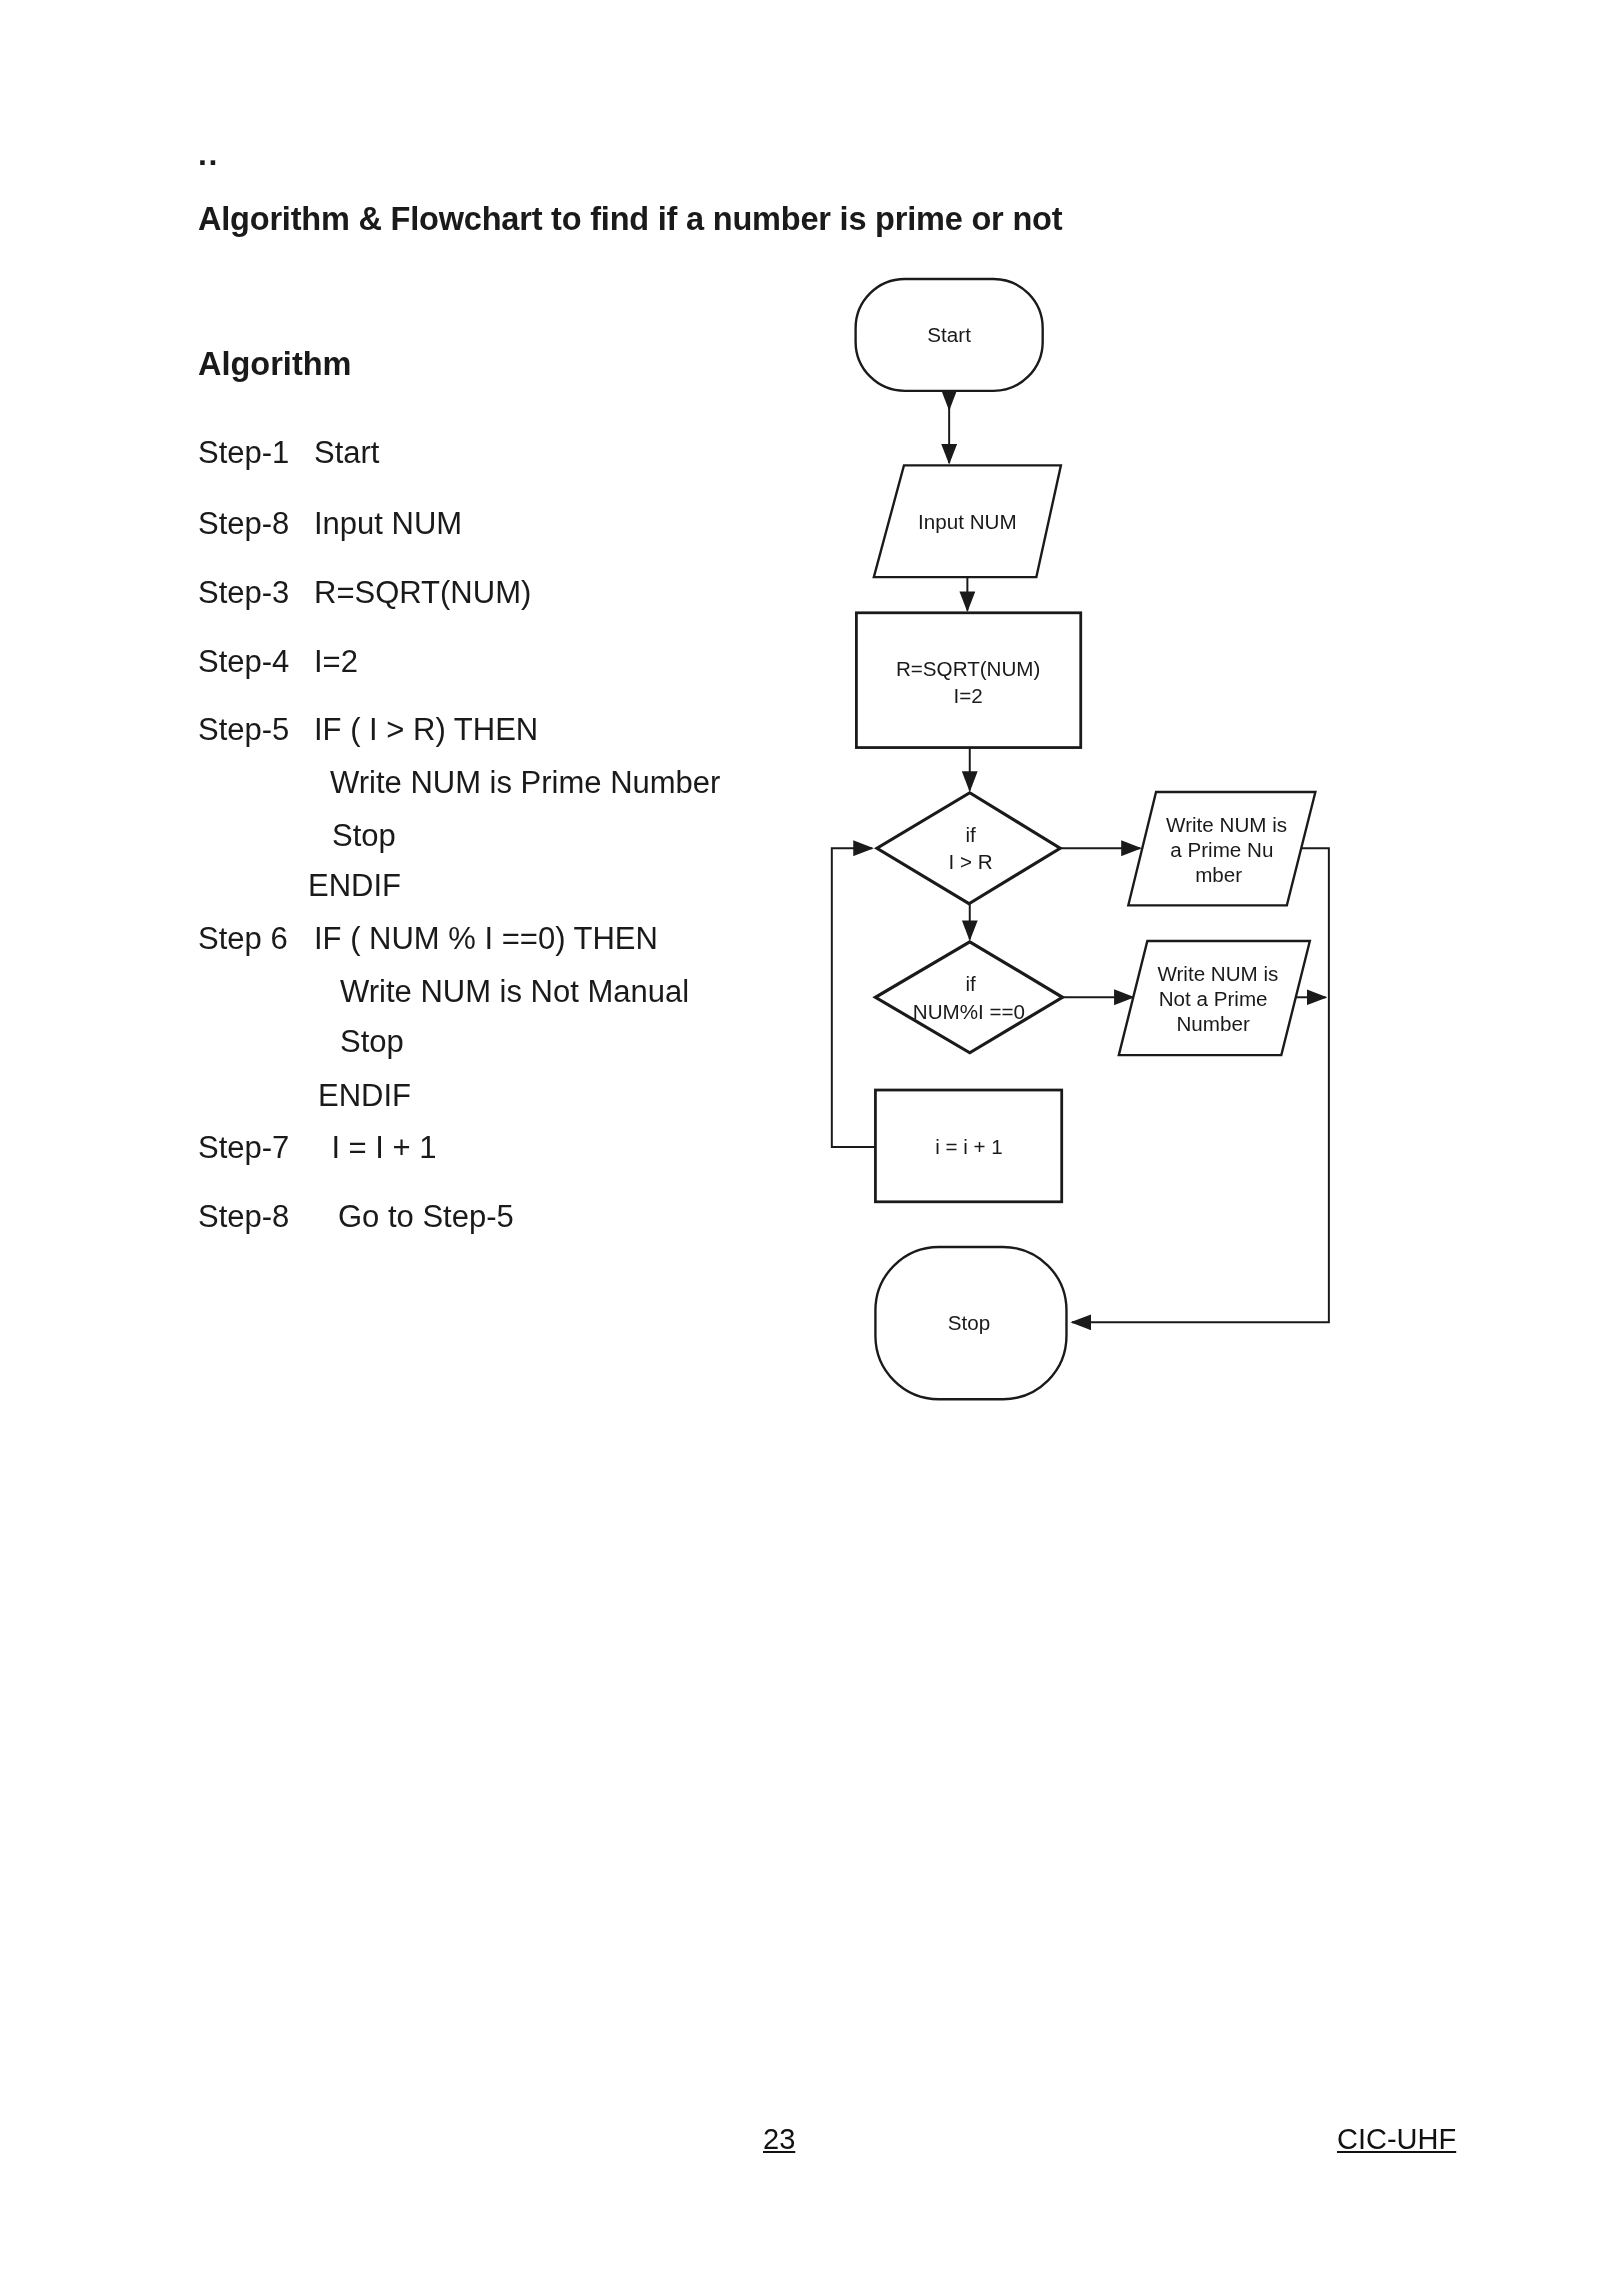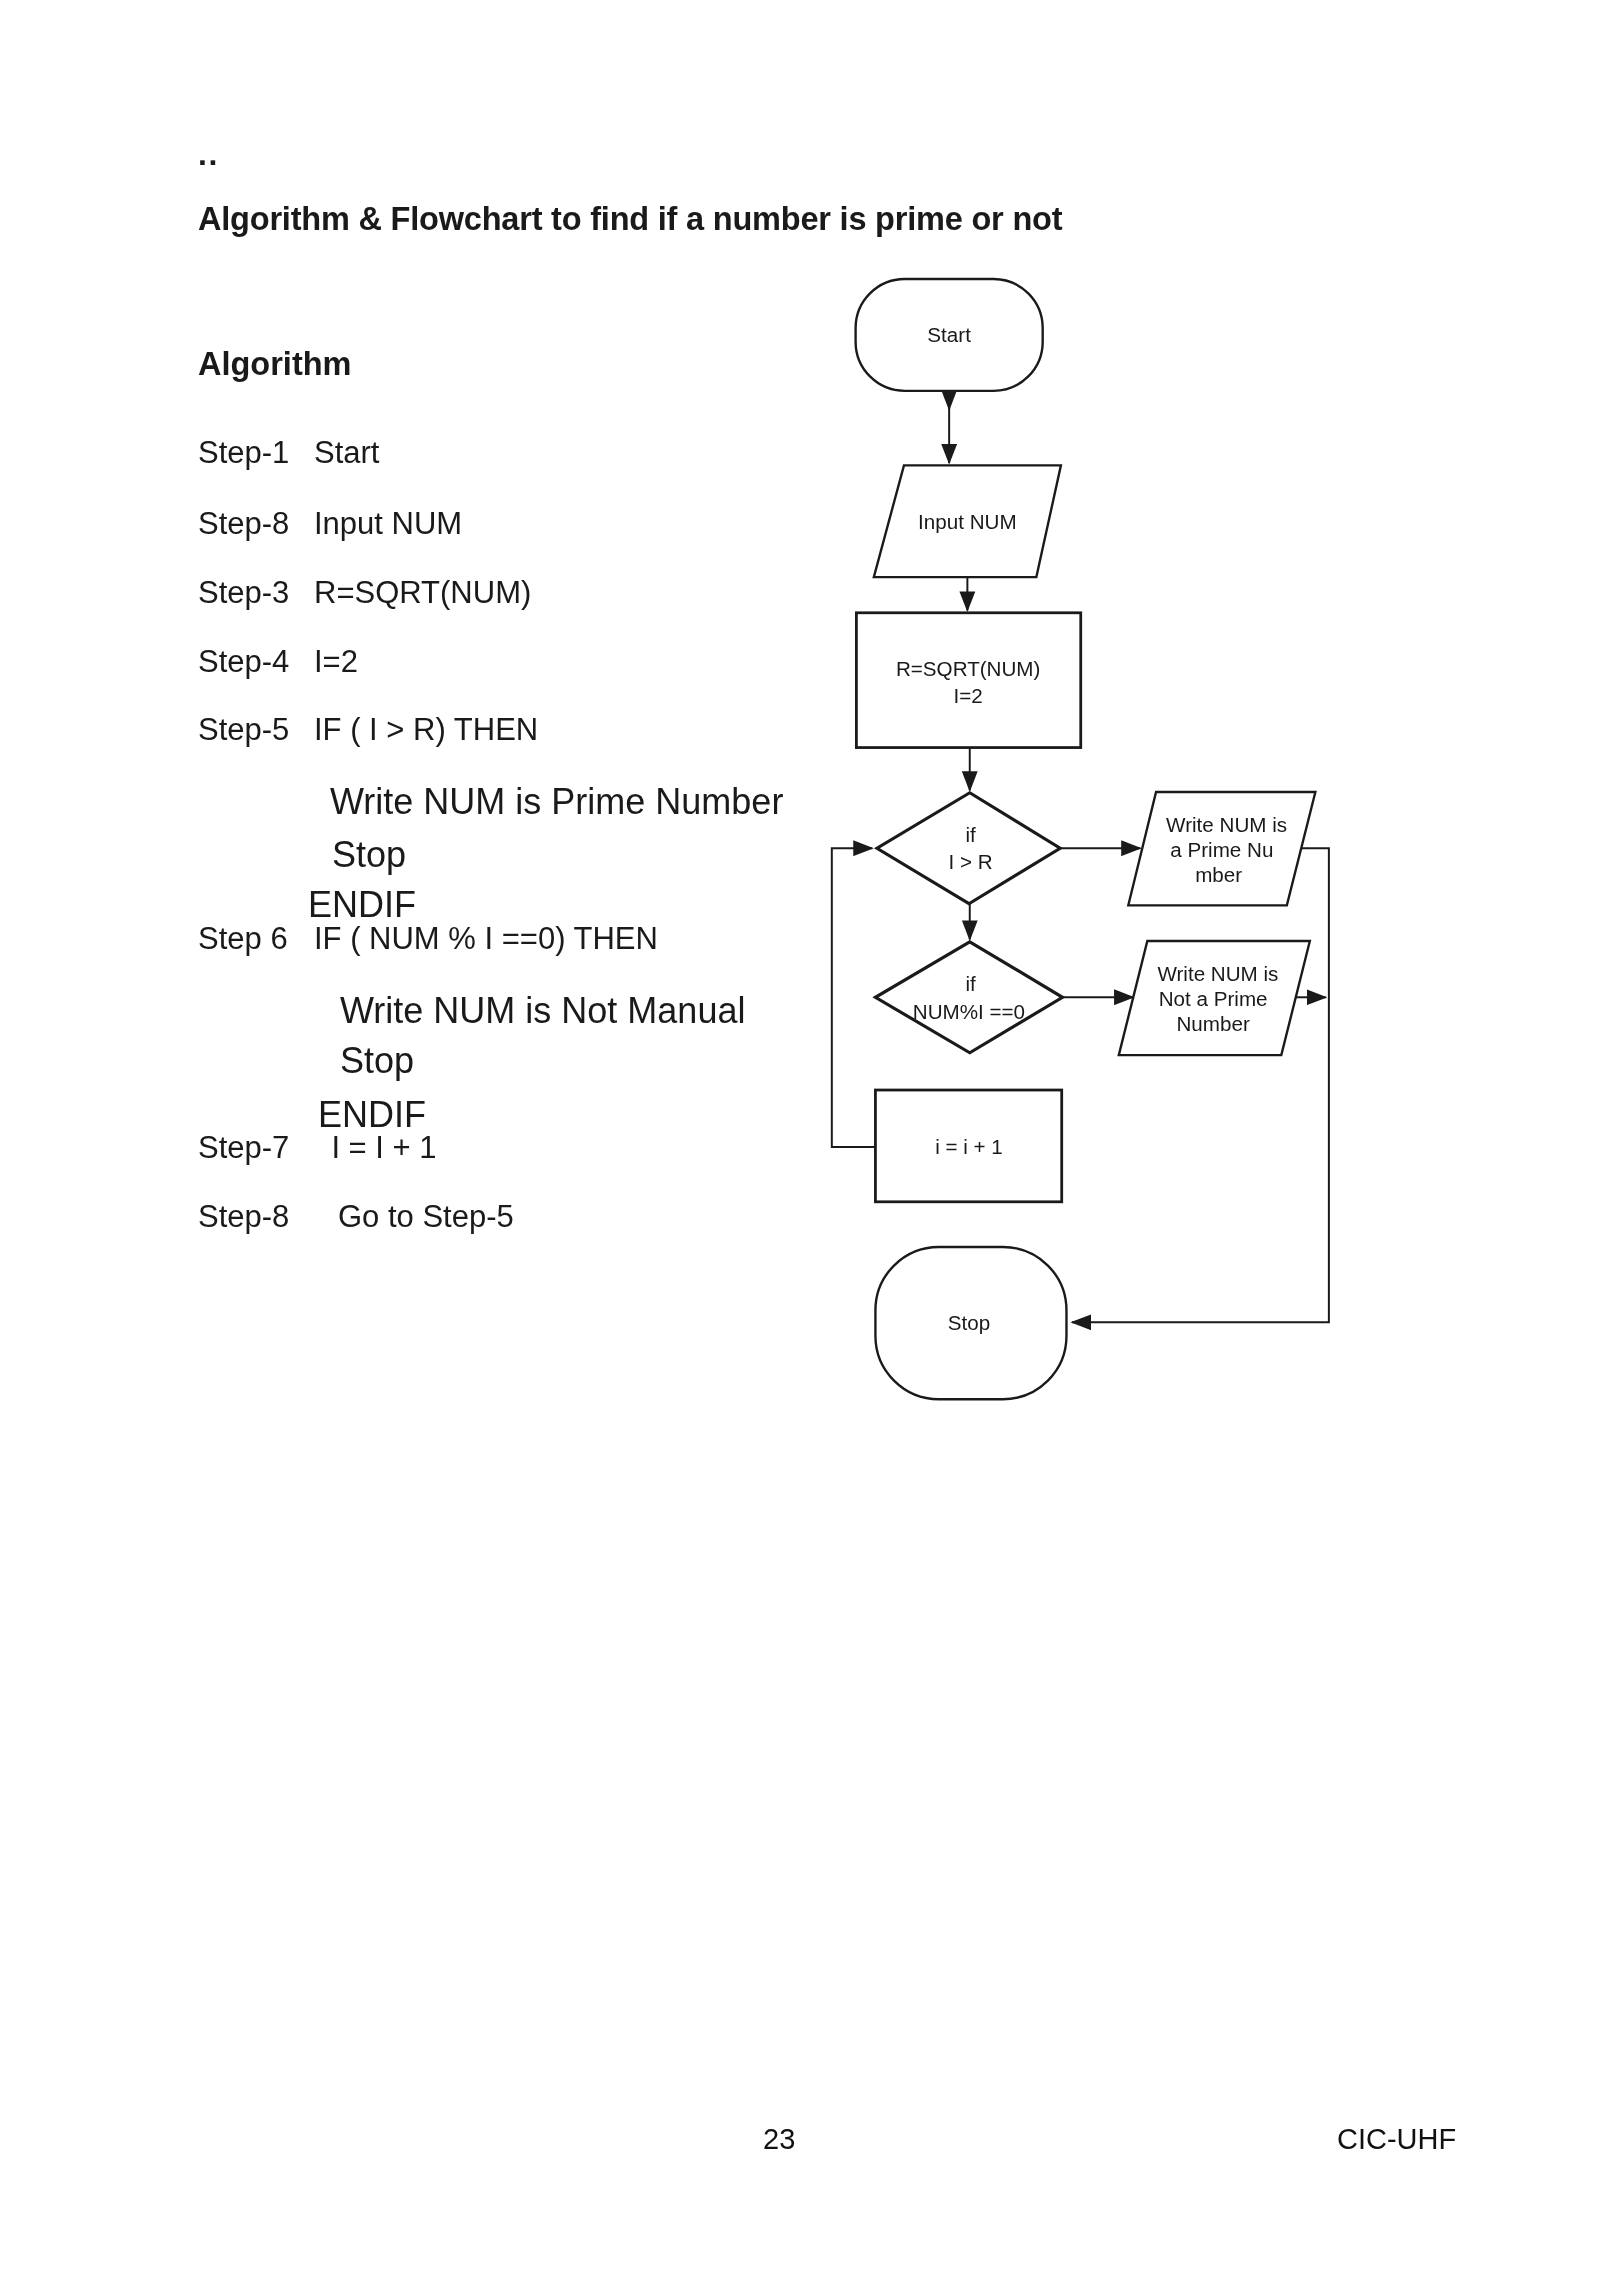--- a/index.html
+++ b/index.html
@@ -23,28 +23,28 @@
     left:198px; top:201px;
     font-size:32.5px; font-weight:bold;
     letter-spacing:-0.2px;
   }
   #algo-heading {
     left:198px; top:346px;
     font-size:32.5px; font-weight:bold;
   }
   .step { position:absolute; left:198px; font-size:31px; white-space:pre; }
   .step .lab { display:inline-block; min-width:116px; }
-  .sub { position:absolute; font-size:36px; white-space:pre;margin-top:16px; }
+  .sub { position:absolute; font-size:31px; white-space:pre; }
   #flowchart-svg { position:absolute; left:0; top:0; }
   #flowchart-svg text {
     font-family:"Liberation Sans", sans-serif;
     font-size:26px;
     fill:#1a1a1a;
   }
-  .footer-text { font-size:29px; color:#111; }
+  .footer-text { font-size:29px; color:#111;text-decoration:underline; }
 </style>
 </head>
 <body>
 
 <div id="page">
 
   <div class="abs" id="dots">..</div>
   <div class="abs" id="page-title">Algorithm &amp; Flowchart to find if a number is prime or not</div>
   <div class="abs" id="algo-heading">Algorithm</div>
 

